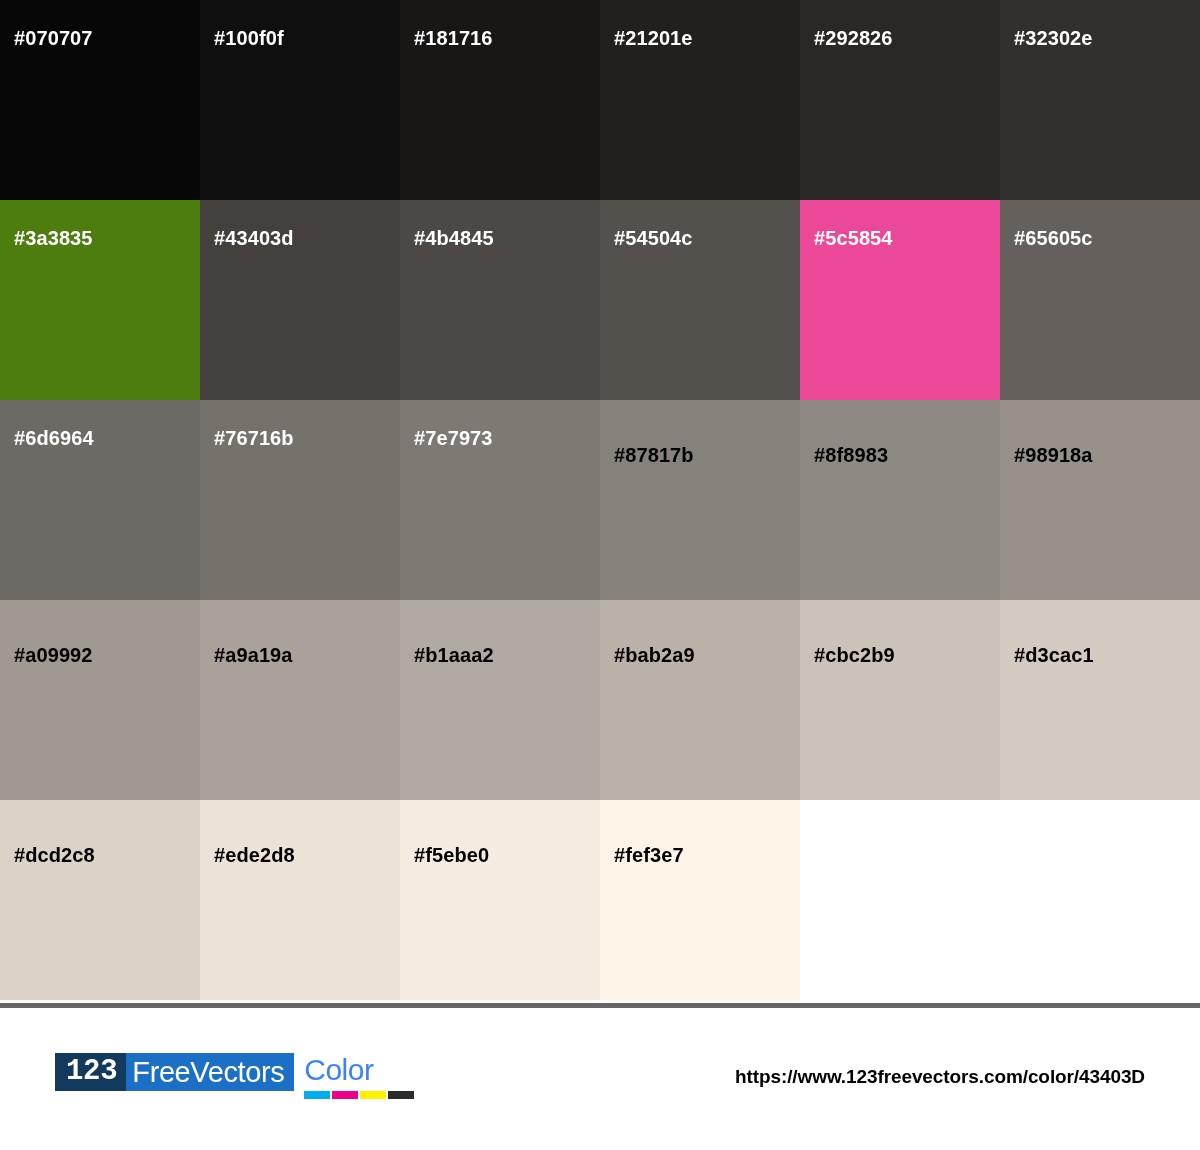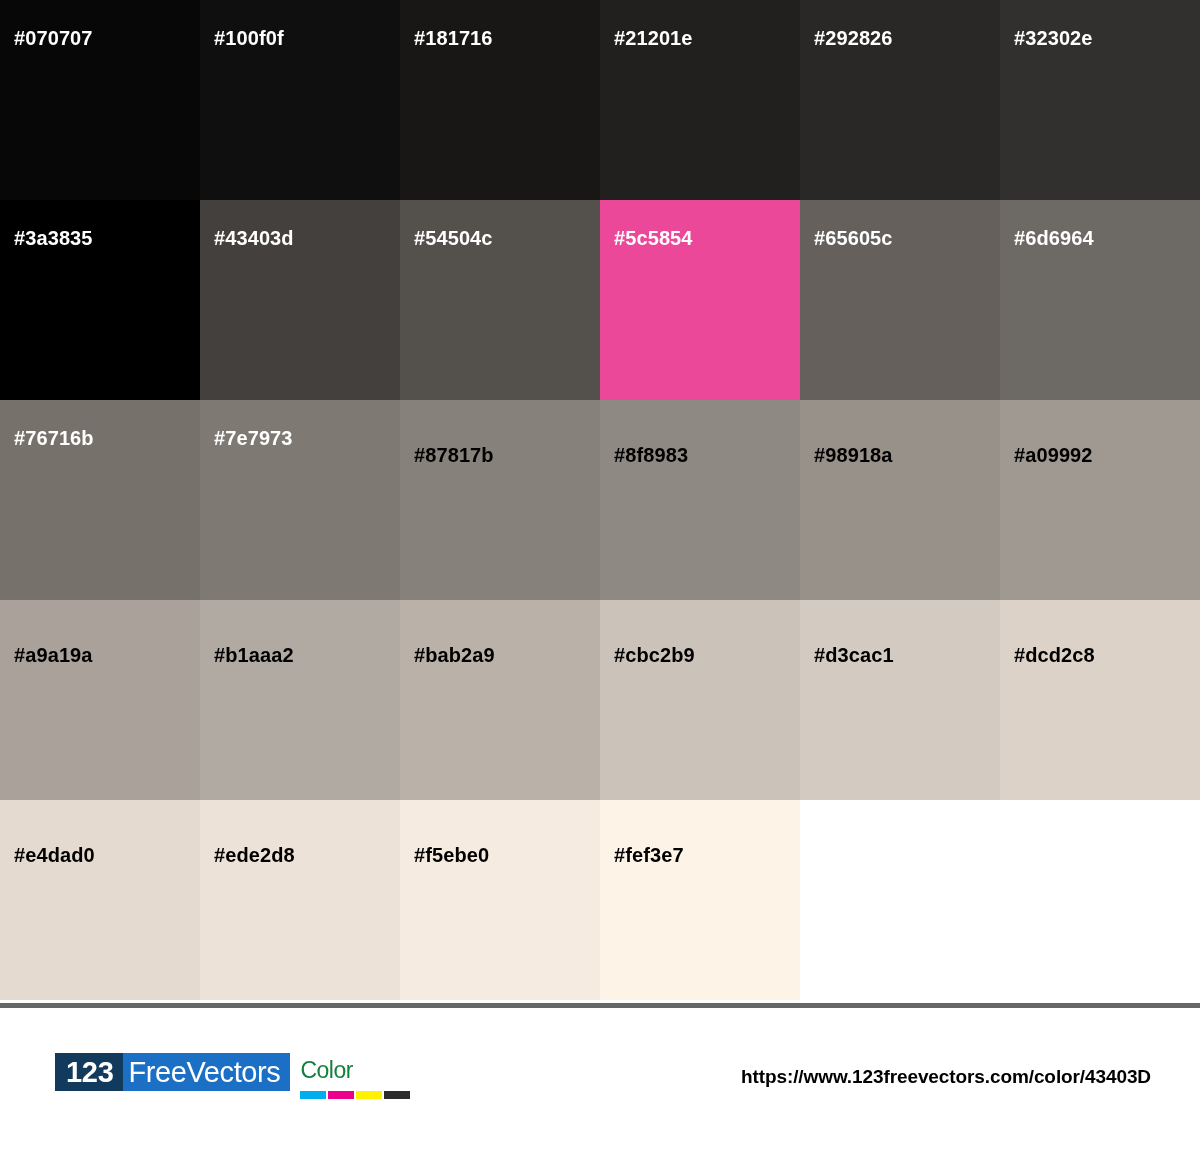--- a/index.html
+++ b/index.html
@@ -86,21 +86,21 @@
 
   #logo-mark {
     display: flex;
     align-items: stretch;
     height: 38px;
   }
 
   .logo-block-123 {
     background: #123a5c;
     color: #ffffff;
-    font-family: Liberation Sans, sans-serif;
+    font-family: Liberation Mono, monospace;
     font-size: 29px;
     font-weight: bold;
     line-height: 38px;
     padding: 0 9px 0 11px;
     letter-spacing: -0.3px;
   }
 
   .logo-block-free {
     background: #1b6fc4;
     color: #ffffff;
@@ -113,42 +113,42 @@
   }
 
   #logo-color-group {
     margin-left: 10px;
     display: flex;
     flex-direction: column;
     align-items: stretch;
   }
 
   #logo-color-word {
-    color: #15803d;
-    font-family: "Liberation Sans", sans-serif;
-    font-size: 23px;
+    color: #3b82f6;
+    font-family: "Liberation Sans", sans-serif;
+    font-size: 30px;
     font-weight: normal;
     line-height: 34px;
     letter-spacing: -0.5px;
   }
 
   #cmyk-bar {
     display: flex;
     margin-top: 4px;
     height: 8px;
     width: 110px;
   }
 
   .cmyk-swatch { flex: 1 1 0; height: 8px; margin-right: 2px; }
   .cmyk-swatch:last-child { margin-right: 0; }
 
   
   #footer-url {
     position: absolute;
-    right: 49px;
+    right: 55px;
     top: 58px;
     font-family: "Liberation Sans", sans-serif;
     font-size: 19px;
     font-weight: bold;
     color: #000000;
     white-space: nowrap;
     letter-spacing: -0.1px;
   }
 </style>
 </head>
@@ -168,26 +168,29 @@
       </div>
       <div class="swatch" style="background: rgb(33, 32, 30);">
         <span class="swatch-label label-light">#21201e</span>
       </div>
       <div class="swatch" style="background: rgb(41, 40, 38);">
         <span class="swatch-label label-light">#292826</span>
       </div>
       <div class="swatch" style="background: rgb(50, 48, 46);">
         <span class="swatch-label label-light">#32302e</span>
       </div>
-      <div class="swatch" style="background: #000000;">
+      <div class="swatch" style="background: #4d7c0f;">
         <span class="swatch-label label-light">#3a3835</span>
       </div>
       <div class="swatch" style="background: rgb(67, 64, 61);">
         <span class="swatch-label label-light">#43403d</span>
       </div>
+      <div class="swatch" style="background: rgb(75, 72, 69);">
+        <span class="swatch-label label-light">#4b4845</span>
+      </div>
       <div class="swatch" style="background: rgb(84, 80, 76);">
         <span class="swatch-label label-light">#54504c</span>
       </div>
       <div class="swatch" style="background: #ec4899;">
         <span class="swatch-label label-light">#5c5854</span>
       </div>
       <div class="swatch" style="background: rgb(101, 96, 92);">
         <span class="swatch-label label-light">#65605c</span>
       </div>
       <div class="swatch" style="background: rgb(109, 105, 100);">
@@ -221,23 +224,20 @@
         <span class="swatch-label label-dark">#bab2a9</span>
       </div>
       <div class="swatch" style="background: rgb(203, 194, 185);">
         <span class="swatch-label label-dark">#cbc2b9</span>
       </div>
       <div class="swatch" style="background: rgb(211, 202, 193);">
         <span class="swatch-label label-dark">#d3cac1</span>
       </div>
       <div class="swatch" style="background: rgb(220, 210, 200);">
         <span class="swatch-label label-dark">#dcd2c8</span>
-      </div>
-      <div class="swatch" style="background: rgb(228, 218, 208);">
-        <span class="swatch-label label-dark">#e4dad0</span>
       </div>
       <div class="swatch" style="background: rgb(237, 226, 216);">
         <span class="swatch-label label-dark">#ede2d8</span>
       </div>
       <div class="swatch" style="background: rgb(245, 235, 224);">
         <span class="swatch-label label-dark">#f5ebe0</span>
       </div>
       <div class="swatch" style="background: rgb(254, 243, 231);">
         <span class="swatch-label label-dark">#fef3e7</span>
       </div>

